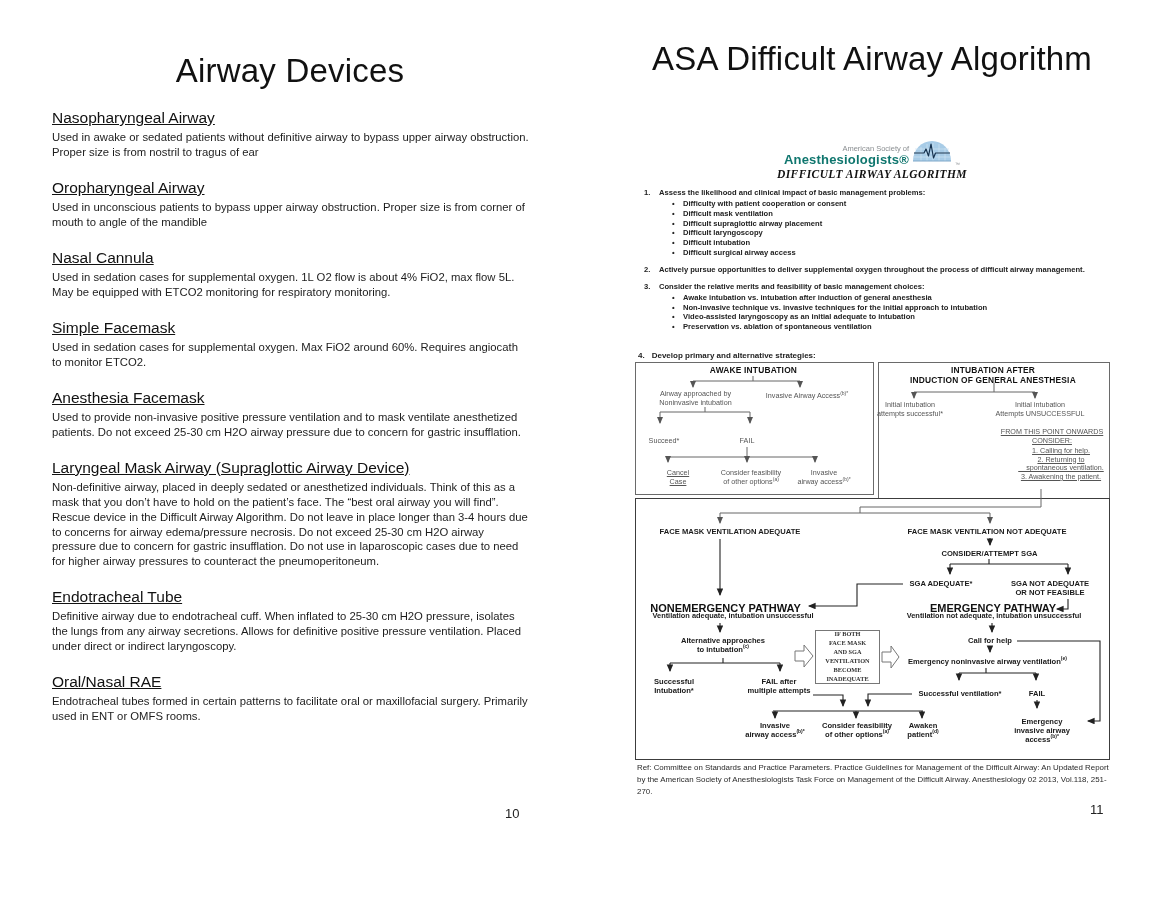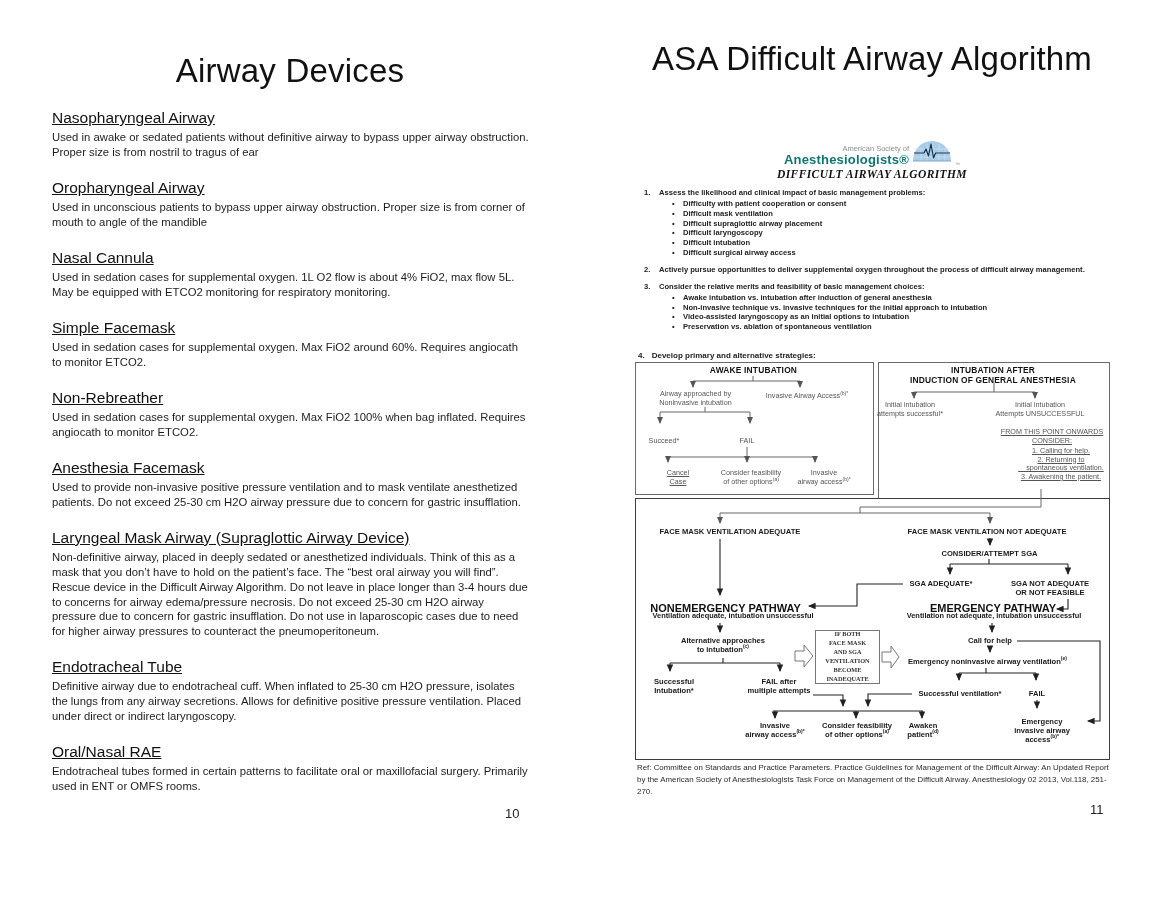--- a/index.html
+++ b/index.html
@@ -70,24 +70,20 @@
         </div>
         <div class="sect">
           <h2>Nasal Cannula</h2>
           <p>Used in sedation cases for supplemental oxygen. 1L O2 flow is about 4% FiO2, max flow 5L. May be equipped with ETCO2 monitoring for respiratory monitoring.</p>
         </div>
         <div class="sect">
           <h2>Simple Facemask</h2>
           <p>Used in sedation cases for supplemental oxygen. Max FiO2 around 60%. Requires angiocath to monitor ETCO2.</p>
         </div>
         <div class="sect">
-          <h2>Non-Rebreather</h2>
-          <p>Used in sedation cases for supplemental oxygen. Max FiO2 100% when bag inflated. Requires angiocath to monitor ETCO2.</p>
-        </div>
-        <div class="sect">
           <h2>Anesthesia Facemask</h2>
           <p>Used to provide non-invasive positive pressure ventilation and to mask ventilate anesthetized patients. Do not exceed 25-30 cm H2O airway pressure due to concern for gastric insufflation.</p>
         </div>
         <div class="sect">
           <h2>Laryngeal Mask Airway (Supraglottic Airway Device)</h2>
           <p>Non-definitive airway, placed in deeply sedated or anesthetized individuals. Think of this as a mask that you don’t have to hold on the patient’s face. The “best oral airway you will find”. Rescue device in the Difficult Airway Algorithm. Do not leave in place longer than 3-4 hours due to concerns for airway edema/pressure necrosis. Do not exceed 25-30 cm H2O airway pressure due to concern for gastric insufflation. Do not use in laparoscopic cases due to need for higher airway pressures to counteract the pneumoperitoneum.</p>
         </div>
         <div class="sect">
           <h2>Endotracheal Tube</h2>
           <p>Definitive airway due to endotracheal cuff. When inflated to 25-30 cm H2O pressure, isolates the lungs from any airway secretions. Allows for definitive positive pressure ventilation. Placed under direct or indirect laryngoscopy.</p>
@@ -153,21 +149,21 @@
             
           </div>
         </div>
         <div class="num-item">
           <span class="num">3.</span>
           <span>Consider the relative merits and feasibility of basic management choices:</span>
           <div class="blist">
 
           <div class="bullet">Awake intubation vs. intubation after induction of general anesthesia</div>
             <div class="bullet">Non-invasive technique vs. invasive techniques for the initial approach to intubation</div>
-            <div class="bullet">Video-assisted laryngoscopy as an initial options to intubation</div>
+            <div class="bullet">Video-assisted laryngoscopy as an initial adequate to intubation</div>
             <div class="bullet">Preservation vs. ablation of spontaneous ventilation</div>
           </div>
         </div>
       </div>
 
     <div id="flowchart">
 
       <div id="develop-heading">
         <span class="num">4.</span><span>Develop primary and alternative strategies:</span>
       </div>

